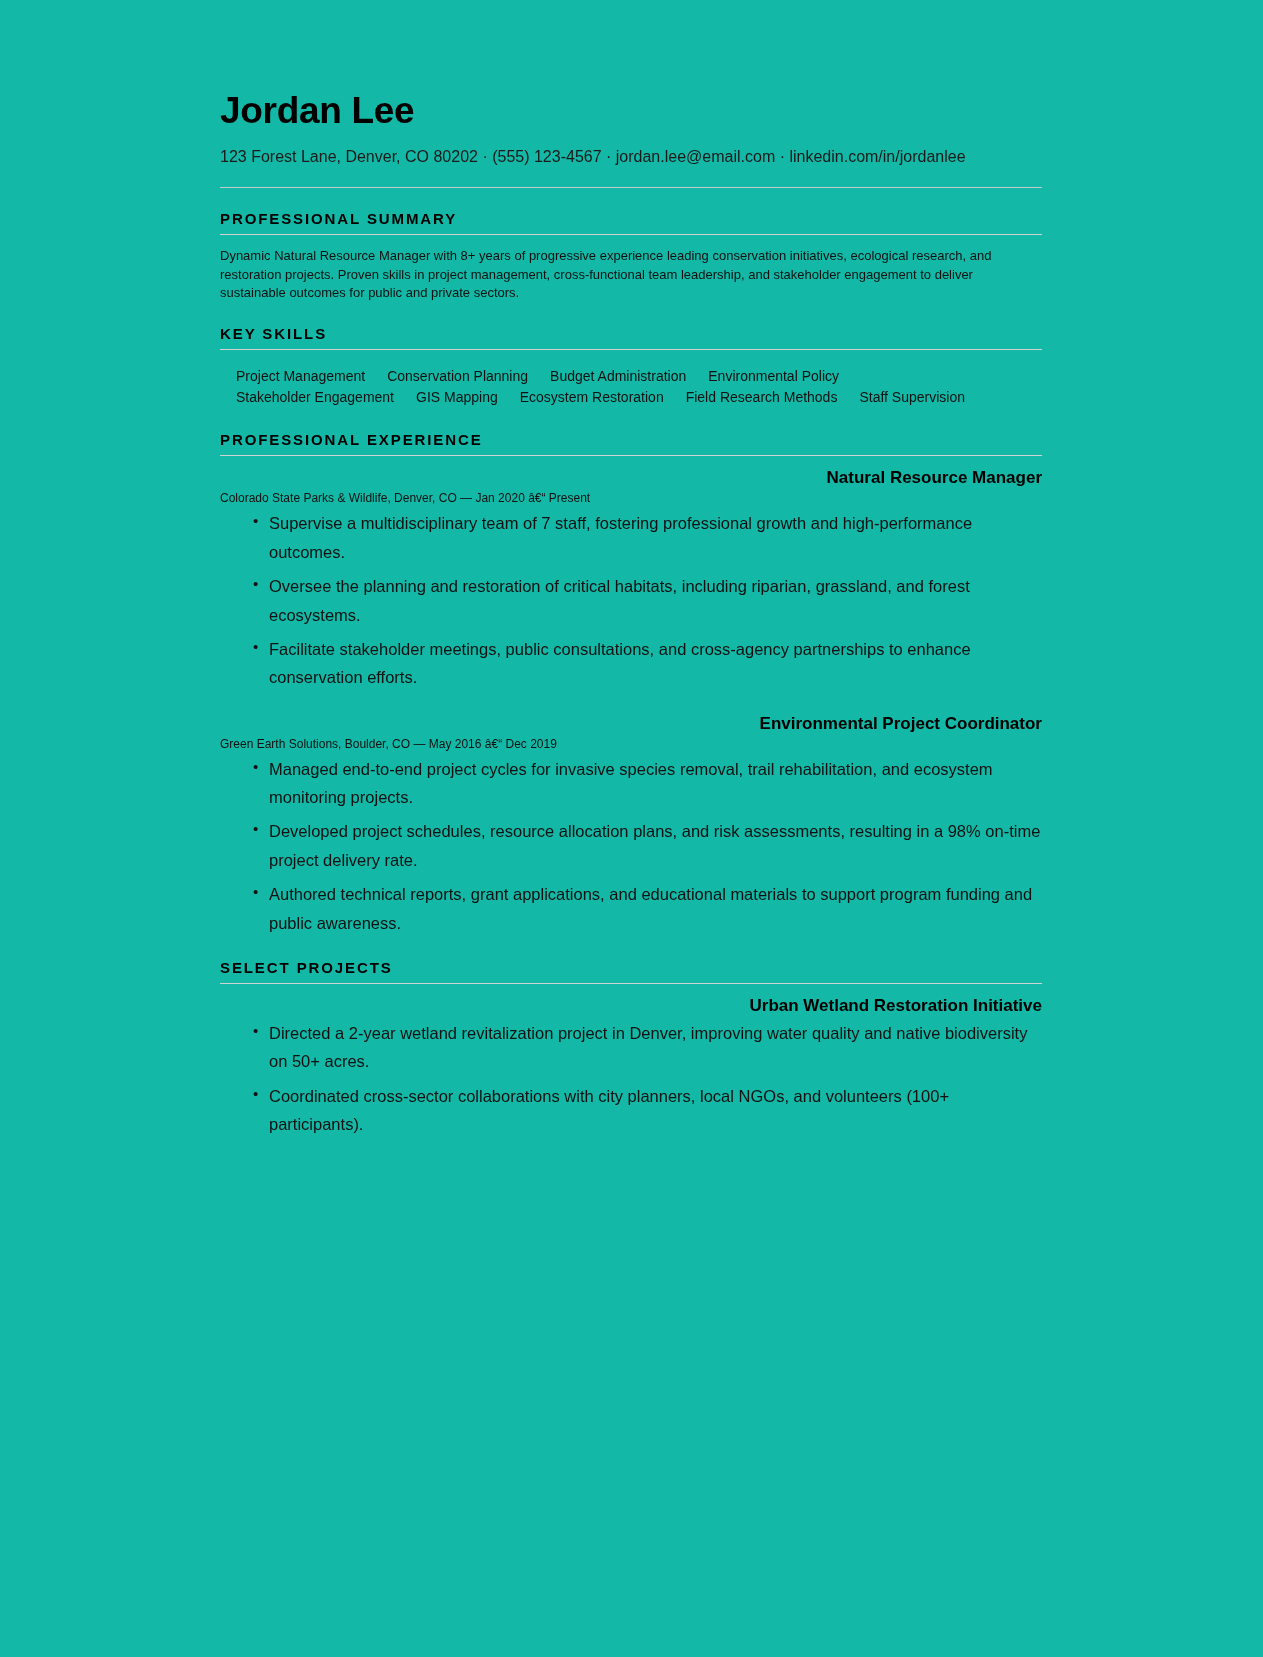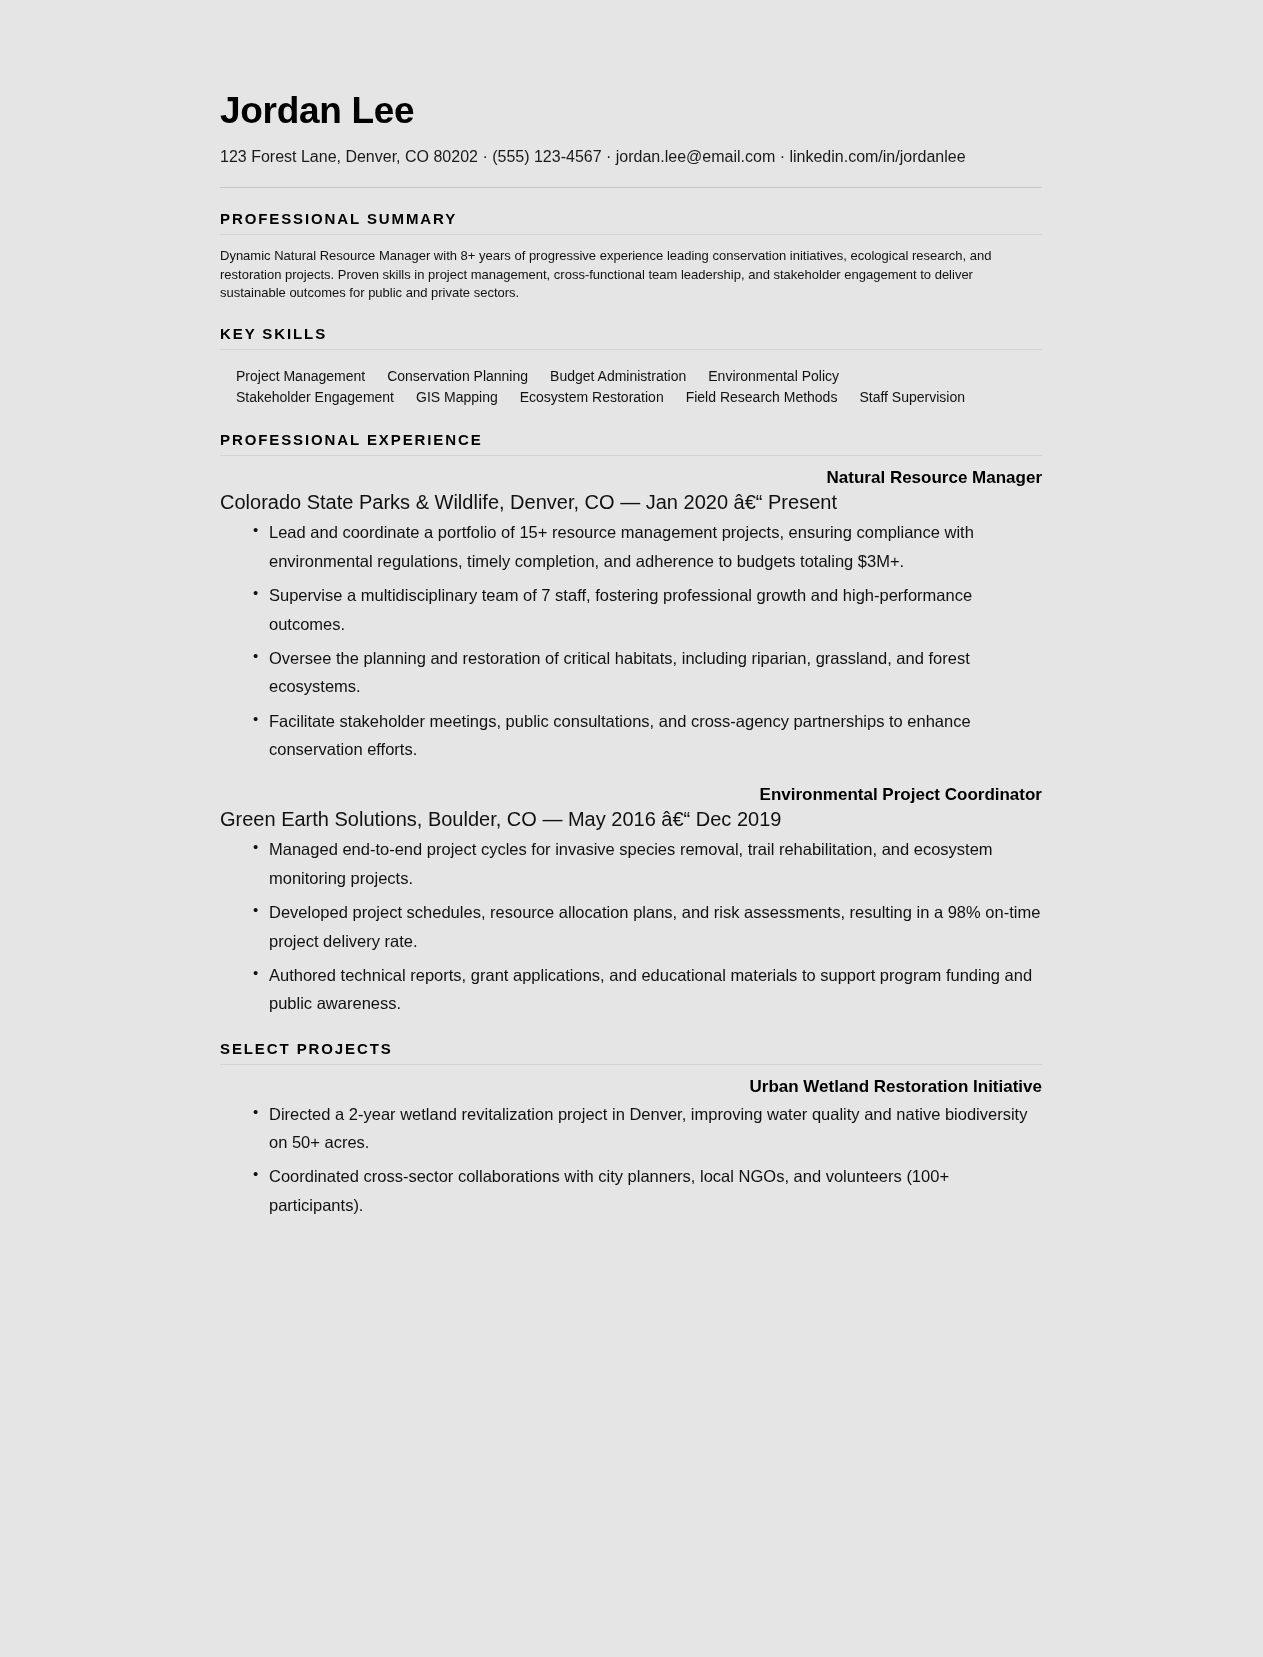--- a/index.html
+++ b/index.html
@@ -11,21 +11,21 @@
     width: 1263px;
     height: 1657px;
     font-family: "Liberation Sans", sans-serif;
     color: #000000;
     overflow: hidden;
   }
   .page {
     position: relative;
     width: 1263px;
     height: 1657px;
-    background: #e5e5e5;
+    background: #14b8a6;
   }
   .doc {
     position: absolute;
     left: 220px;
     top: 0;
     width: 822px;
     height: 1295px;
     overflow: hidden;
   }
   .name {
@@ -91,21 +91,21 @@
     margin-top: 0;
   }
   .entry-title {
     font-size: 17px;
     font-weight: bold;
     margin: 0 0 3px 0;
     color: #000;
     text-align: right;
   }
   .entry-meta {
-    font-size: 20px;
+    font-size: 12px;
     margin: 0 0 4px 0;
     color: #111;
   }
   ul.bullets {
     margin: 0;
     padding: 0 0 0 33px;
     list-style: none;
   }
   ul.bullets li {
     font-size: 16.5px;
@@ -154,21 +154,20 @@
     </div>
 
     <div class="section exp-section">
       <h2 class="section-title">PROFESSIONAL EXPERIENCE</h2>
       <hr class="section-rule">
       <div>
           <div class="entry">
             <div class="entry-title">Natural Resource Manager</div>
             <div class="entry-meta">Colorado State Parks &amp; Wildlife, Denver, CO — Jan 2020 â€“ Present</div>
             <ul class="bullets">
-              <li>Lead and coordinate a portfolio of 15+ resource management projects, ensuring compliance with environmental regulations, timely completion, and adherence to budgets totaling $3M+.</li>
               <li>Supervise a multidisciplinary team of 7 staff, fostering professional growth and high-performance outcomes.</li>
               <li>Oversee the planning and restoration of critical habitats, including riparian, grassland, and forest ecosystems.</li>
               <li>Facilitate stakeholder meetings, public consultations, and cross-agency partnerships to enhance conservation efforts.</li>
             </ul>
           </div>
           <div class="entry">
             <div class="entry-title">Environmental Project Coordinator</div>
             <div class="entry-meta">Green Earth Solutions, Boulder, CO — May 2016 â€“ Dec 2019</div>
             <ul class="bullets">
               <li>Managed end-to-end project cycles for invasive species removal, trail rehabilitation, and ecosystem monitoring projects.</li>

